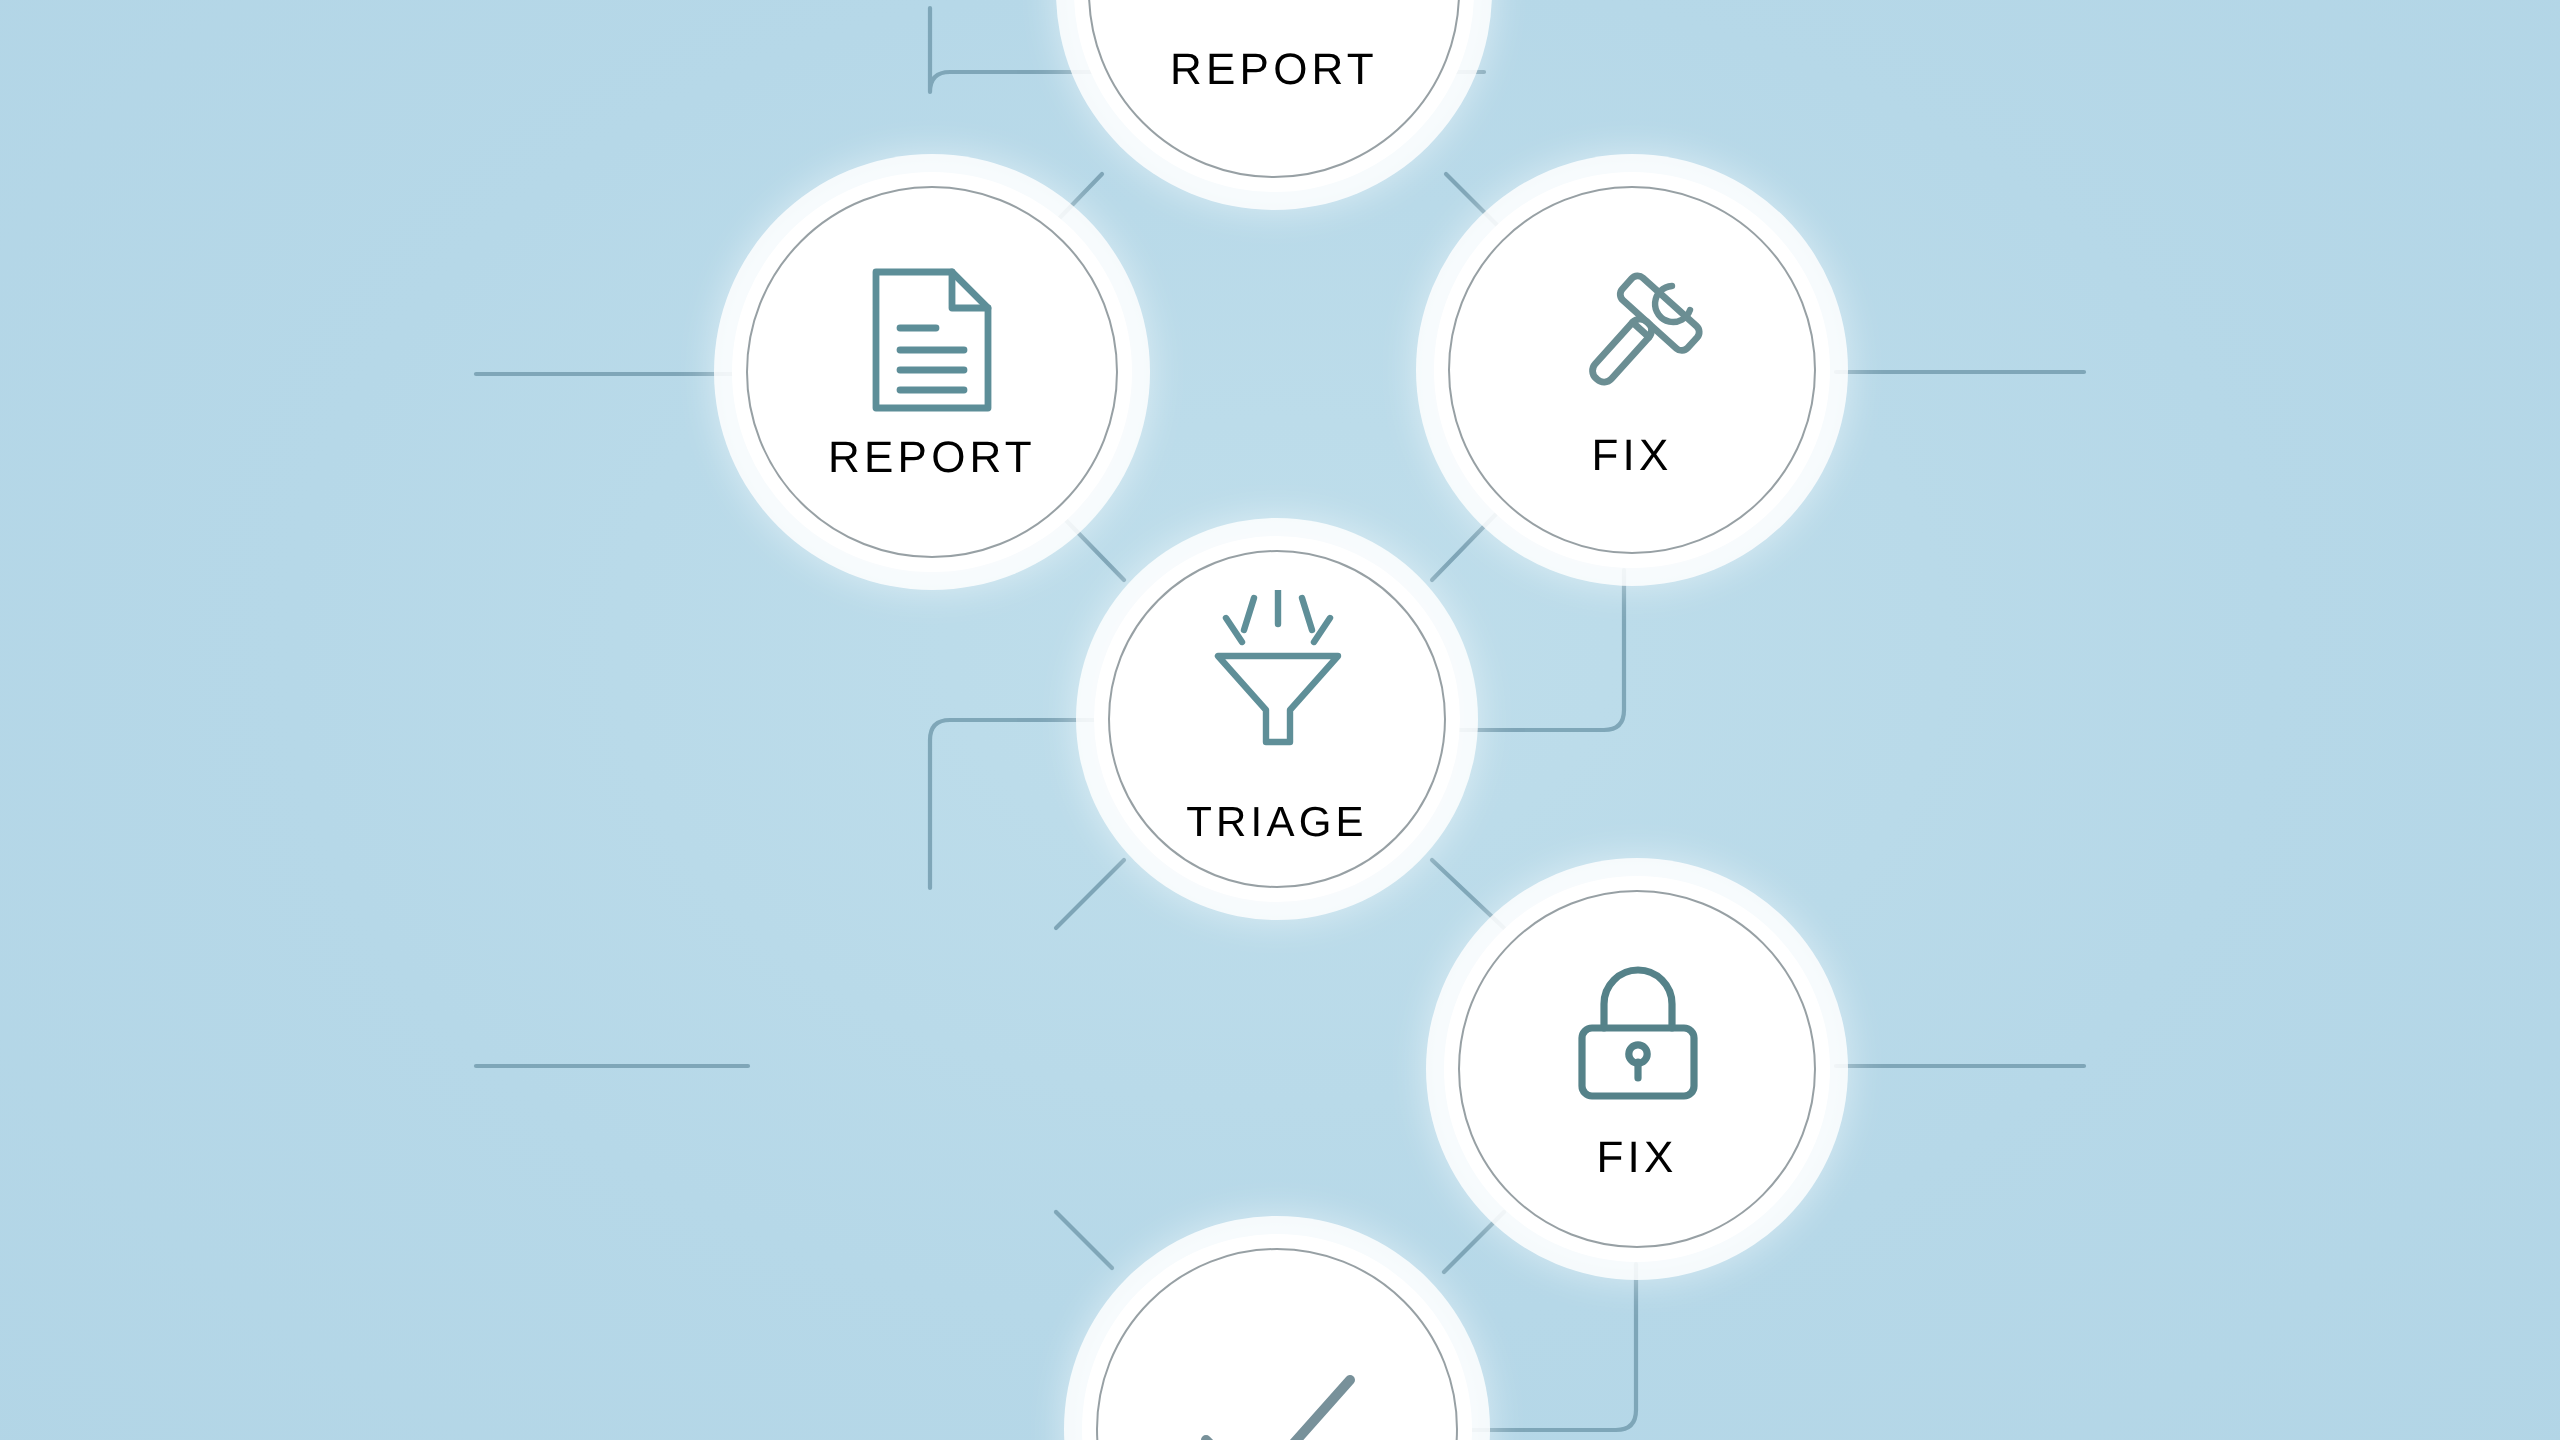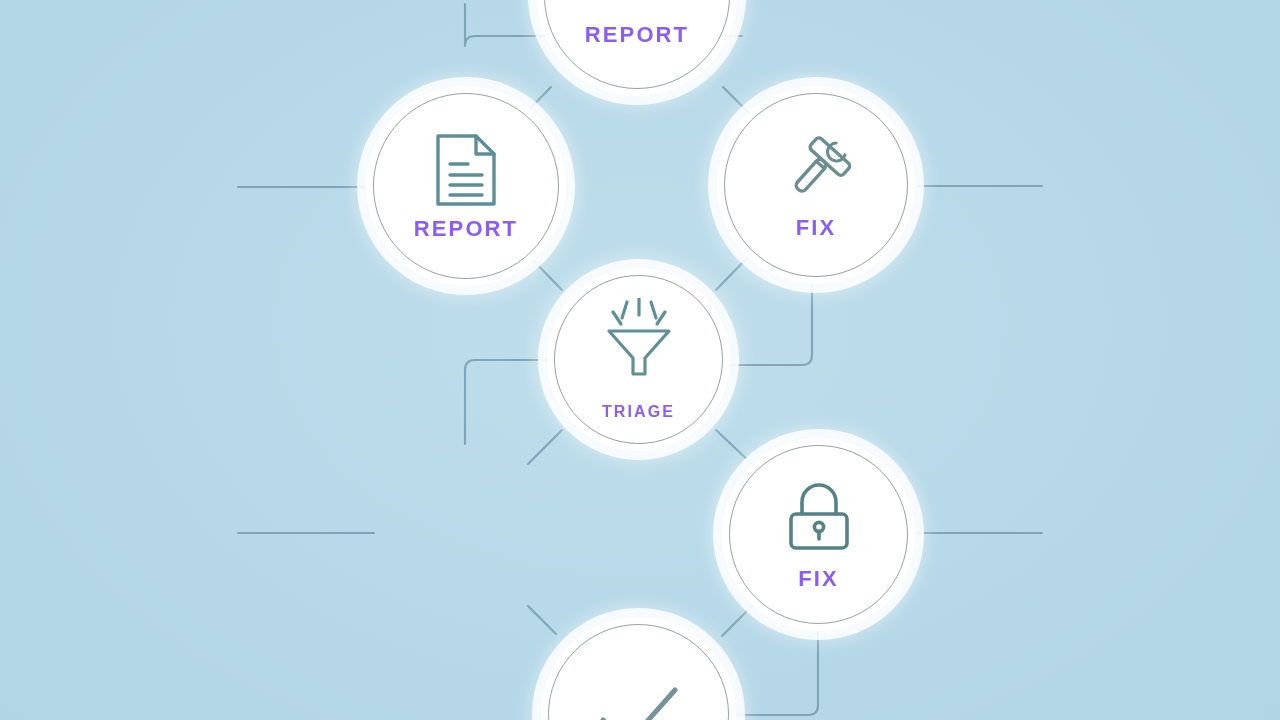--- a/index.html
+++ b/index.html
@@ -43,38 +43,38 @@
     opacity: 0.72;
     pointer-events: none;
   }
   .node .glyph {
     display: block;
     line-height: 0;
   }
   .node .caption {
     font-size: 22px;
     letter-spacing: 2.1px;
-    color: #8b5cf6;
+    color: #000000;
     text-transform: uppercase;
-    font-weight: 700;
+    font-weight: 400;
     margin-top: 6px;
     user-select: none;
     white-space: nowrap;
   }
   
   #node-report-top   { left: 537px; top: -104px; width: 200px; height: 200px; }
   #node-report-doc   { left: 366px; top: 86px;  width: 200px; height: 200px; }
   #node-fix-hammer   { left: 717px; top: 86px;  width: 198px; height: 198px; }
   #node-triage       { left: 547px; top: 268px; width: 183px; height: 183px; }
   #node-test         { left: 373px; top: 438px; width: 193px; height: 193px; }
   #node-fix-lock     { left: 722px; top: 438px; width: 193px; height: 193px; }
   #node-verify       { left: 541px; top: 617px; width: 195px; height: 195px; }
 
   #node-report-top .caption { margin-top: 4px; }
-  #node-triage .caption { font-size: 16px; margin-top: 21px; }
+  #node-triage .caption { font-size: 21px; margin-top: 21px; }
 </style>
 </head>
 <body>
 
 <div id="stage">
 
   <svg id="wires" viewBox="0 0 1280 720">
     <g fill="none" stroke="#7ba3b5" stroke-width="2.1" stroke-linecap="round" stroke-linejoin="round" opacity="0.95">
 
       <line x1="238" y1="187" x2="368" y2="187"></line>

